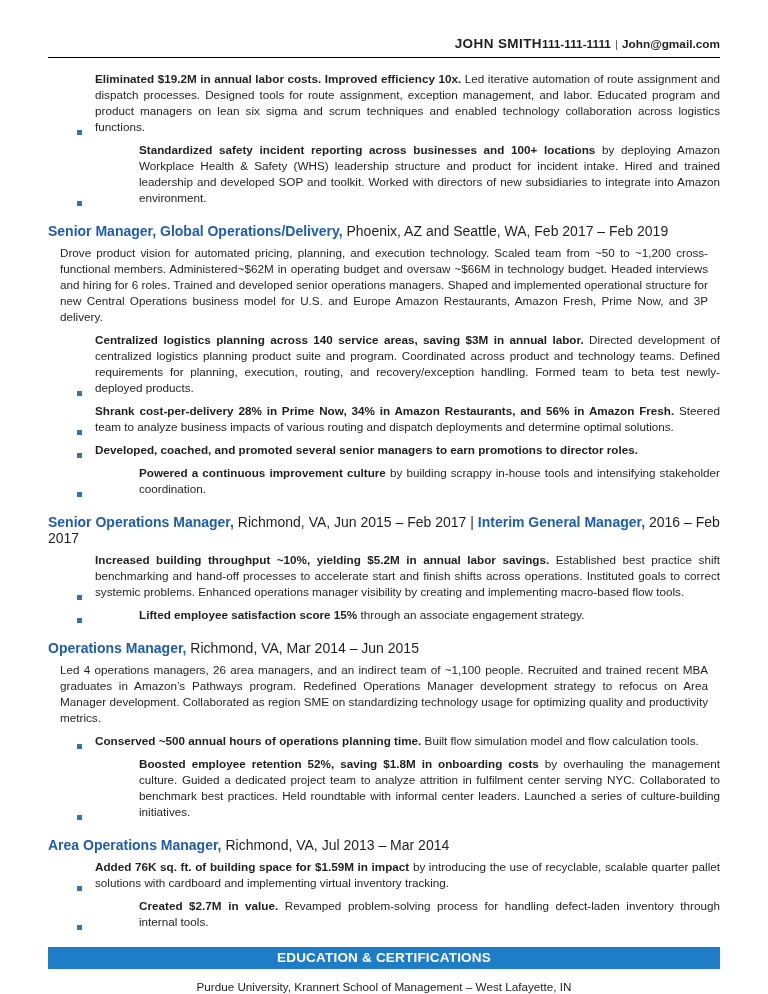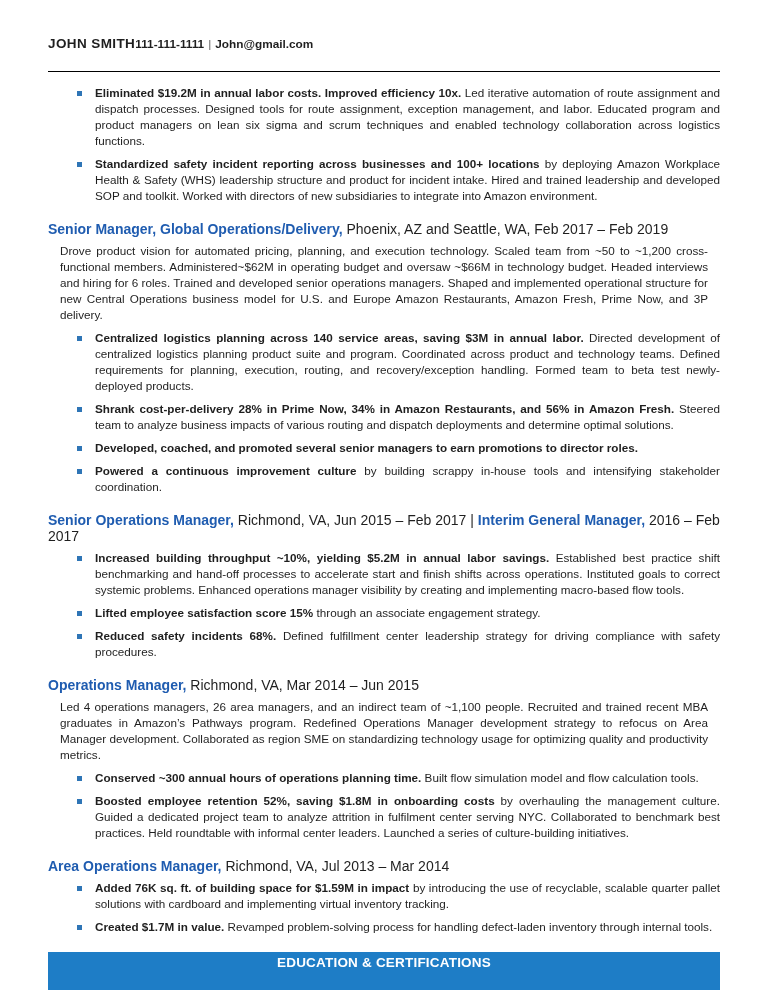--- a/index.html
+++ b/index.html
@@ -7,43 +7,43 @@
     --navy:#1F3D7C;
     --banner-blue:#1E7DC6;
     --bullet-blue:#2E75B6;
     --body-ink:#1f1f1f;
   }
   *{box-sizing:border-box;}
   html,body{margin:0;padding:0;background:#fff;}
   body{font-family:"Liberation Sans", sans-serif;color:var(--body-ink);}
   .page{width:768px;min-height:994px;padding:36px 48px 26px;background:#fff;}
 
-  .header-row{display:flex;justify-content:flex-start;align-items:baseline;
-    padding-bottom:20px;border-bottom:1.4px solid #000;}
+  .header-row{display:flex;justify-content:flex-end;align-items:baseline;
+    padding-bottom:6px;border-bottom:1.4px solid #000;}
   .name{font-size:13.5px;font-weight:700;letter-spacing:.4px;}
   .contact{font-size:11.8px;font-weight:700;}
   .contact .sep{font-weight:400;color:#666;margin:0 4px;}
 
   .intro{margin-top:13px;}
   .job{margin-top:17px;}
 
-  .bullet{display:flex;margin:0 0 7px;}
-  .bullet:last-child{margin-bottom:0;}
+  .bullet{display:flex;margin:0 0 7px;align-items:flex-end;}
+  .bullet:last-child{margin-bottom:0;gap:44px;}
   .bullet-marker{flex:0 0 47px;}
   .sq{display:block;width:5px;height:5px;background:var(--bullet-blue);margin:6px 0 0 29px;}
   .bullet-text{flex:1;font-size:11.7px;line-height:16px;text-align:justify;}
   .bb{font-weight:700;}
 
   .job-heading{margin:0 0 6px;font-size:14px;line-height:16px;font-weight:400;}
   .jt{color:var(--heading-blue);font-weight:700;}
   .jm{color:var(--body-ink);}
   .summary{margin:0 12px 7px;font-size:11.7px;line-height:16px;text-align:justify;}
 
   .banner{margin-top:17px;background:var(--banner-blue);color:#fff;font-weight:700;
-    text-align:center;font-size:13.5px;padding:3px 0 20px;letter-spacing:.2px;}
+    text-align:center;font-size:13.5px;padding:3px 0 4px;letter-spacing:.2px;}
   .edu{text-align:center;}
   .edu-entry{margin-top:10px;}
   .edu-line{font-size:11.7px;line-height:16.5px;}
   .navy{color:var(--navy);font-weight:700;}
 </style>
 </head>
 <body>
 
 <div class="page">
 
@@ -108,38 +108,32 @@
             <span class="sq"></span>
           </div>
         <div class="bullet-text"><span class="bb">Increased building throughput ~10%, yielding $5.2M in annual labor savings.</span><span> Established best practice shift benchmarking and hand-off processes to accelerate start and finish shifts across operations. Instituted goals to correct systemic problems. Enhanced operations manager visibility by creating and implementing macro-based flow tools.</span></div>
       </div>
       <div class="bullet">
         <div class="bullet-marker">
             <span class="sq"></span>
           </div>
         <div class="bullet-text"><span class="bb">Lifted employee satisfaction score 15%</span><span> through an associate engagement strategy.</span></div>
       </div>
-      <div class="bullet">
-        <div class="bullet-marker">
-            <span class="sq"></span>
-          </div>
-        <div class="bullet-text"><span class="bb">Reduced safety incidents 68%.</span><span> Defined fulfillment center leadership strategy for driving compliance with safety procedures.</span></div>
-      </div>
     </div>
   </section>
 
   <section class="job">
     <h2 class="job-heading"><span class="jt">Operations Manager,</span><span class="jm"> Richmond, VA, Mar 2014 – Jun 2015</span></h2>
     <p class="summary">Led 4 operations managers, 26 area managers, and an indirect team of ~1,100 people. Recruited and trained recent MBA graduates in Amazon’s Pathways program. Redefined Operations Manager development strategy to refocus on Area Manager development. Collaborated as region SME on standardizing technology usage for optimizing quality and productivity metrics.</p>
     <div>
       <div class="bullet">
         <div class="bullet-marker">
             <span class="sq"></span>
           </div>
-        <div class="bullet-text"><span class="bb">Conserved ~300 annual hours of operations planning time.</span><span> Built flow simulation model and flow calculation tools.</span></div>
+        <div class="bullet-text"><span class="bb">Conserved ~500 annual hours of operations planning time.</span><span> Built flow simulation model and flow calculation tools.</span></div>
       </div>
       <div class="bullet">
         <div class="bullet-marker">
             <span class="sq"></span>
           </div>
         <div class="bullet-text"><span class="bb">Boosted employee retention 52%, saving $1.8M in onboarding costs</span><span> by overhauling the management culture. Guided a dedicated project team to analyze attrition in fulfilment center serving NYC. Collaborated to benchmark best practices. Held roundtable with informal center leaders. Launched a series of culture-building initiatives.</span></div>
       </div>
     </div>
   </section>
 
@@ -149,21 +143,21 @@
       <div class="bullet">
         <div class="bullet-marker">
             <span class="sq"></span>
           </div>
         <div class="bullet-text"><span class="bb">Added 76K sq. ft. of building space for $1.59M in impact</span><span> by introducing the use of recyclable, scalable quarter pallet solutions with cardboard and implementing virtual inventory tracking.</span></div>
       </div>
       <div class="bullet">
         <div class="bullet-marker">
             <span class="sq"></span>
           </div>
-        <div class="bullet-text"><span class="bb">Created $1.7M in value.</span><span> Revamped problem-solving process for handling defect-laden inventory through internal tools.</span></div>
+        <div class="bullet-text"><span class="bb">Created $2.7M in value.</span><span> Revamped problem-solving process for handling defect-laden inventory through internal tools.</span></div>
       </div>
     </div>
   </section>
 
   <div class="banner">EDUCATION &amp; CERTIFICATIONS</div>
 
   <div class="edu">
     <div class="edu-entry">
       <div class="edu-line">Purdue University, Krannert School of Management – West Lafayette, IN</div>
     </div>

